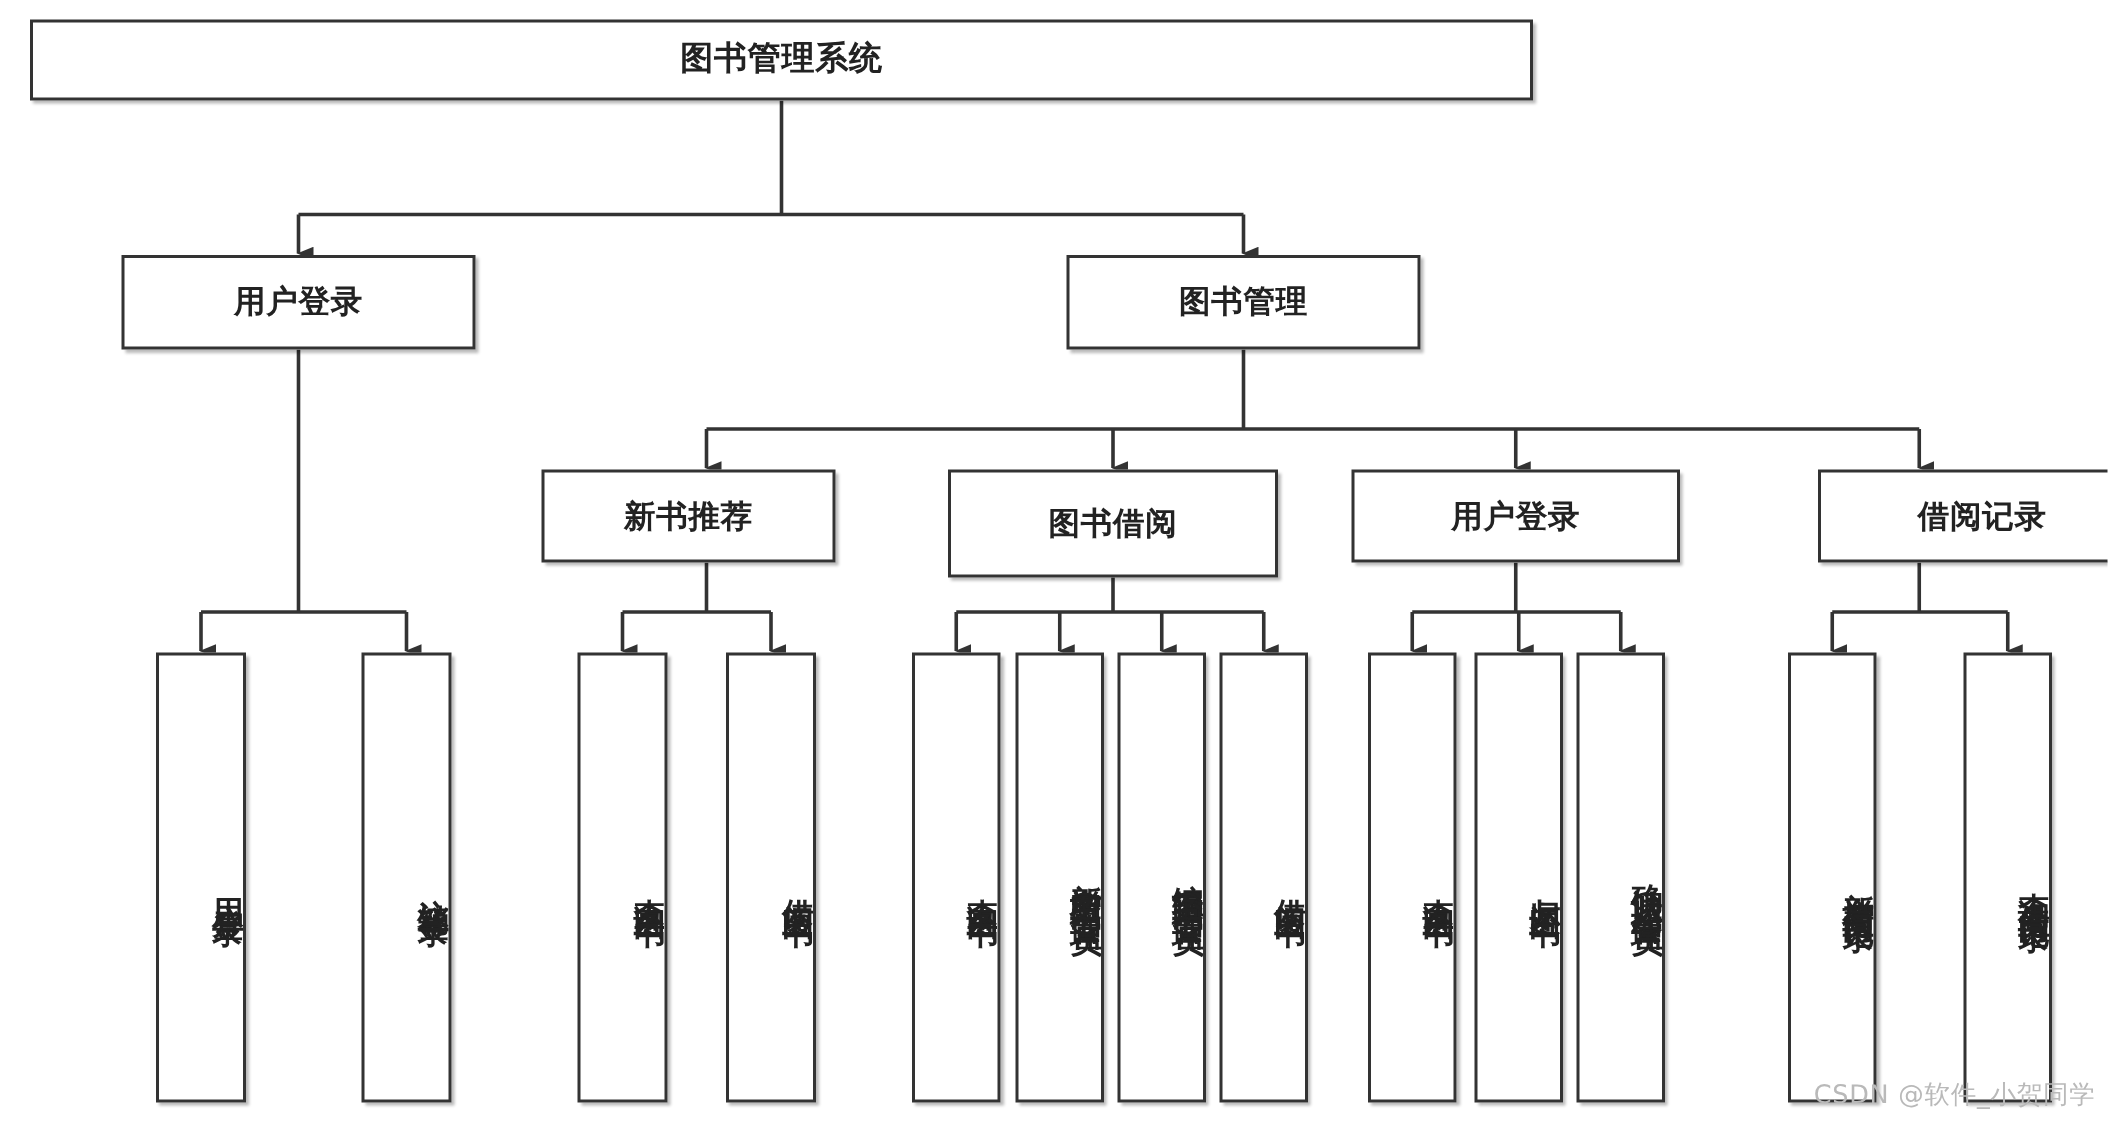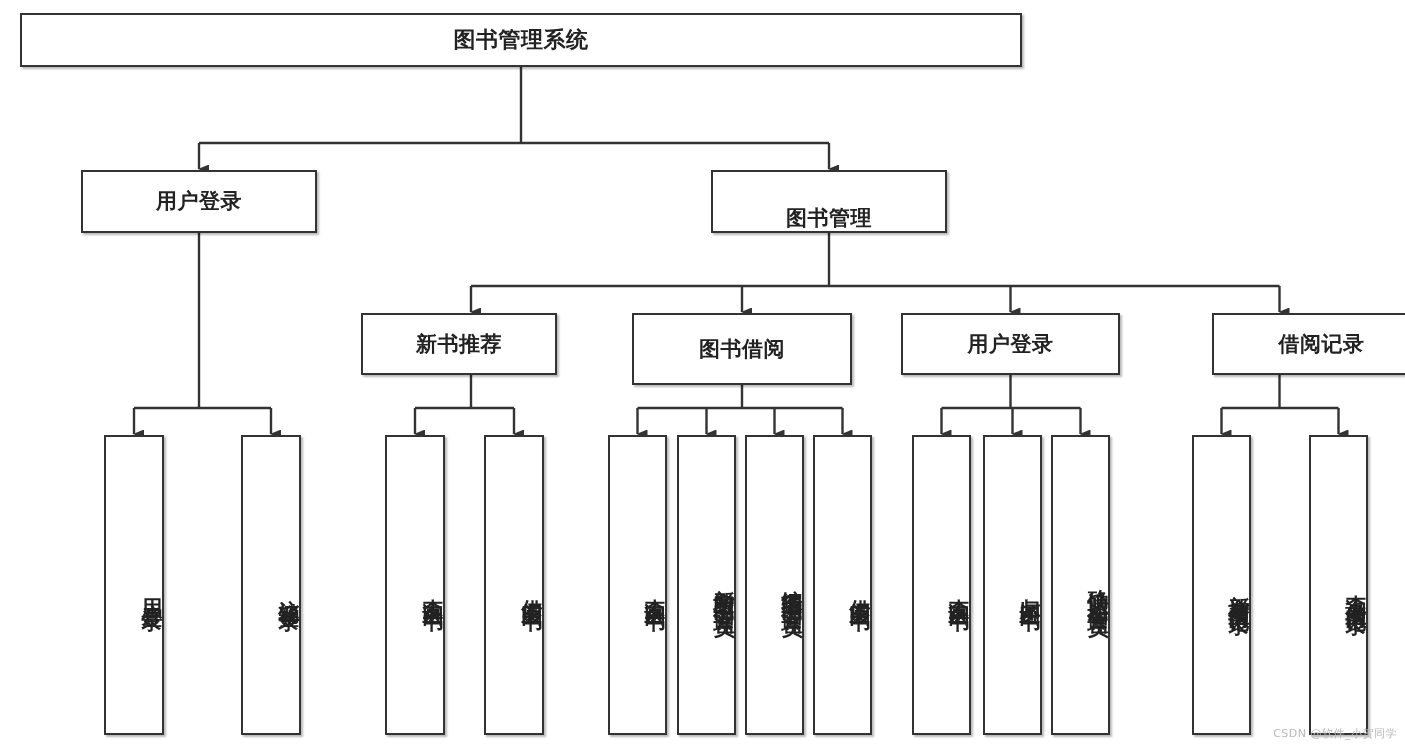--- a/index.html
+++ b/index.html
@@ -60,21 +60,21 @@
     font-size: 21px;
     letter-spacing: 4px;
     line-height: 1;
     white-space: nowrap;
   }
   .watermark {
     position: absolute;
     right: 8px;
     bottom: 6px;
     color: #b9b9b9;
-    font-size: 11px;
+    font-size: 17px;
     letter-spacing: 0.5px;
     white-space: nowrap;
     pointer-events: none;
   }
 </style>
 </head>
 <body>
 
 <div id="diagram-root">
 
@@ -121,21 +121,21 @@
       </g>
   </svg>
 
   <div id="nodes-layer">
       <div class="node-box node-root" style="left: 20px; top: 13px; width: 1002px; height: 54px;">
         <span class="node-label">图书管理系统</span>
       </div>
       <div class="node-box" style="left: 81px; top: 170px; width: 236px; height: 63px;">
         <span class="node-label">用户登录</span>
       </div>
-      <div class="node-box" style="left: 711px; top: 170px; width: 236px; height: 63px; align-items: flex-end;">
+      <div class="node-box" style="left: 711px; top: 170px; width: 236px; height: 63px;">
         <span class="node-label">图书管理</span>
       </div>
       <div class="node-box" style="left: 361px; top: 313px; width: 196px; height: 62px;">
         <span class="node-label">新书推荐</span>
       </div>
       <div class="node-box" style="left: 632px; top: 313px; width: 220px; height: 72px;">
         <span class="node-label">图书借阅</span>
       </div>
       <div class="node-box" style="left: 901px; top: 313px; width: 219px; height: 62px;">
         <span class="node-label">用户登录</span>

